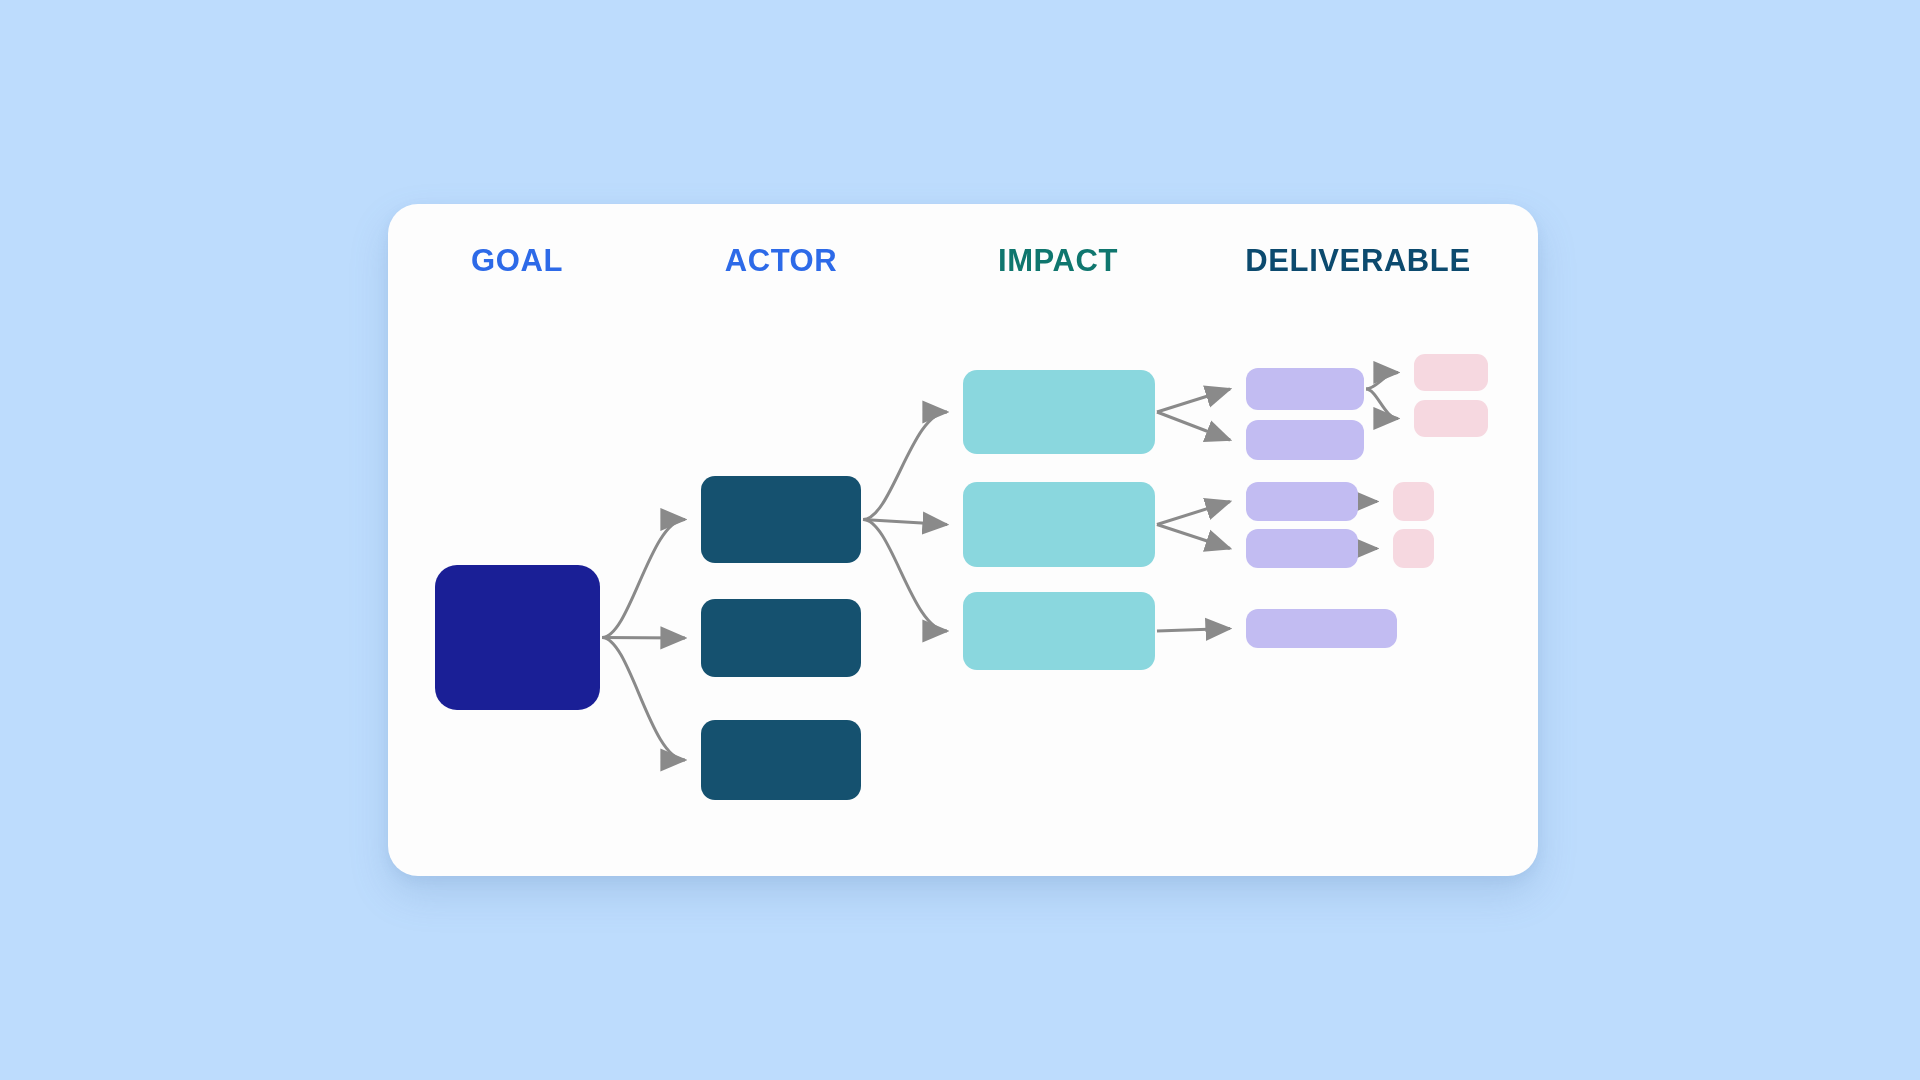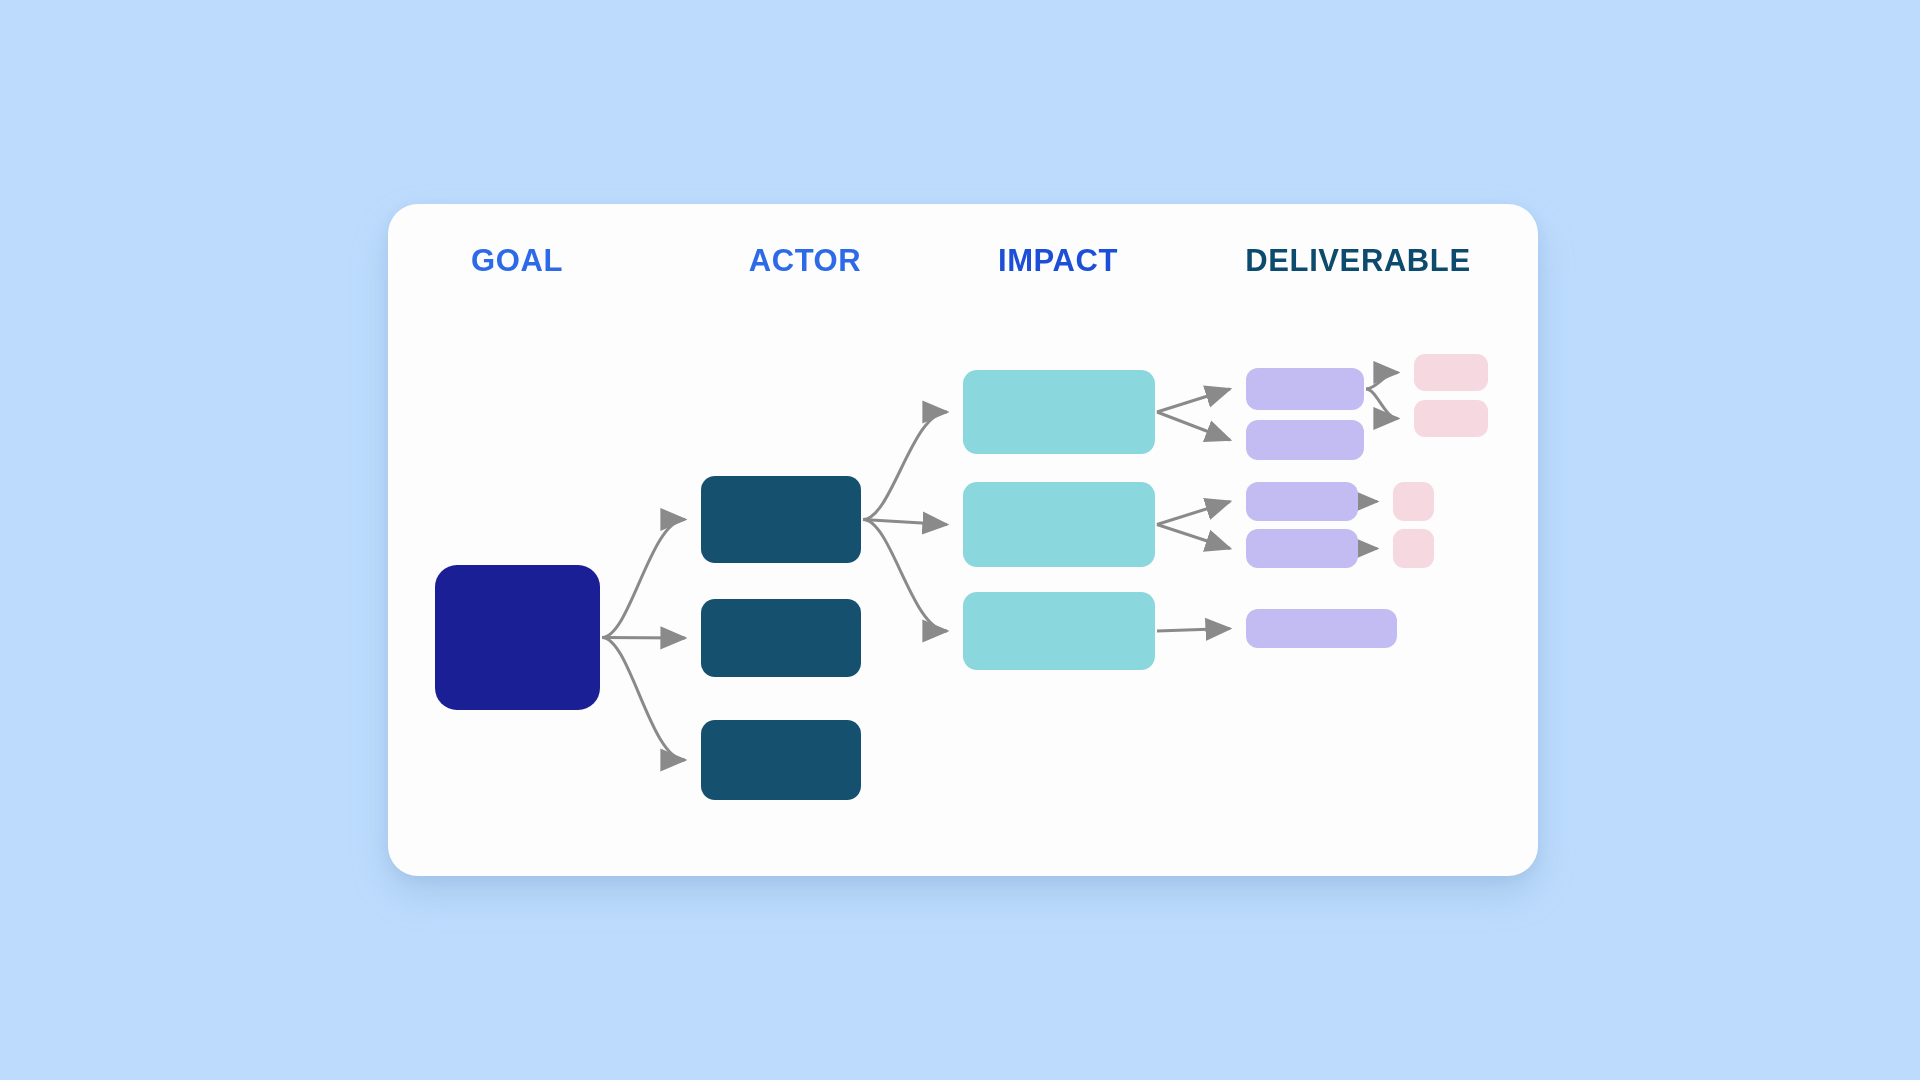--- a/index.html
+++ b/index.html
@@ -66,22 +66,22 @@
 </style>
 </head>
 <body style="background: rgb(189, 220, 253);">
 
 <div id="stage" style="width: 1524px; height: 1080px;">
 
   <div id="card" style="left: 388px; top: 204px; width: 1150px; height: 672px; background: rgb(253, 253, 253); border-radius: 30px;"></div>
 
   <div id="headers">
       <div class="col-header" style="left: 517px; color: rgb(45, 106, 232);">GOAL</div>
-      <div class="col-header" style="left: 805px; color: rgb(45, 106, 232); text-align: center;">ACTOR</div>
-      <div class="col-header" style="left: 1058px; color: #1d4ed8;">IMPACT</div>
+      <div class="col-header" style="left: 781px; color: rgb(45, 106, 232); text-align: center;">ACTOR</div>
+      <div class="col-header" style="left: 1058px; color: #0f766e;">IMPACT</div>
       <div class="col-header" style="left: 1358px; color: #0c4a6e;">DELIVERABLE</div>
     </div>
 
   <svg id="edges" viewBox="0 0 1920 1080" xmlns="http://www.w3.org/2000/svg">
     <defs>
       <marker id="arrowhead" markerWidth="9" markerHeight="8" refX="8.2" refY="4" orient="auto" markerUnits="strokeWidth">
         <path d="M 0 0.15 L 9 4 L 0 7.85 z" fill="#8a8a8a"></path>
       </marker>
     </defs>
     <g id="edge-paths">

